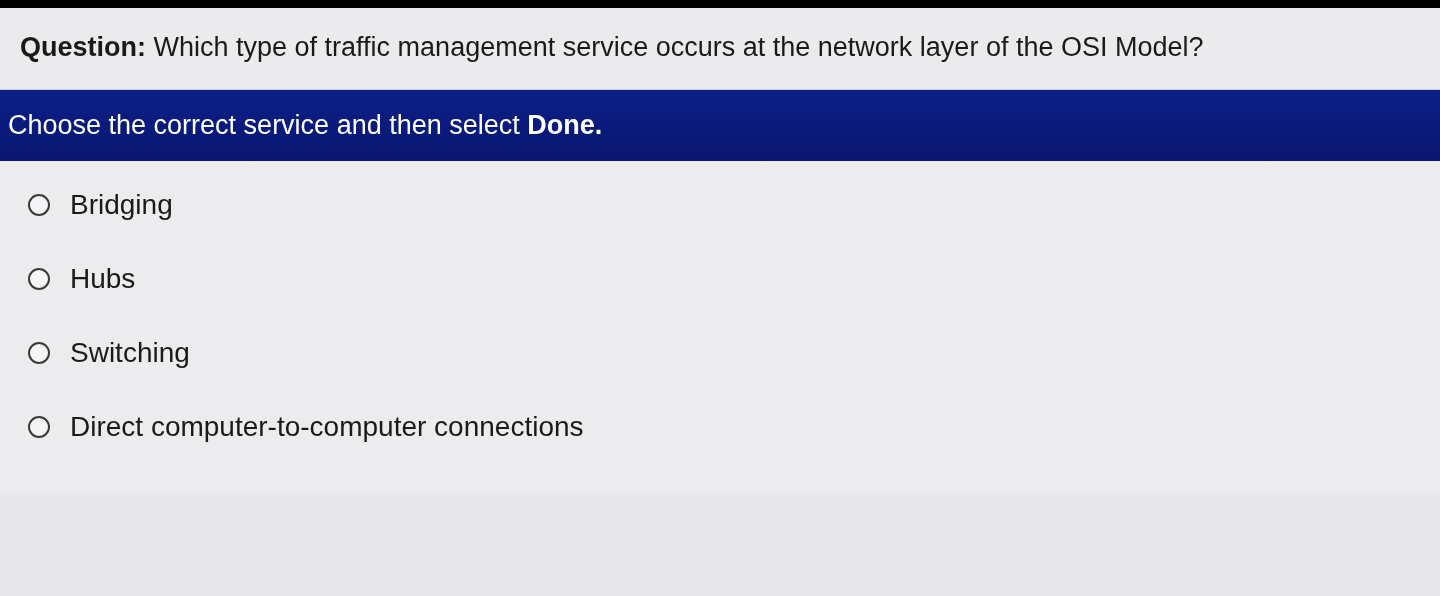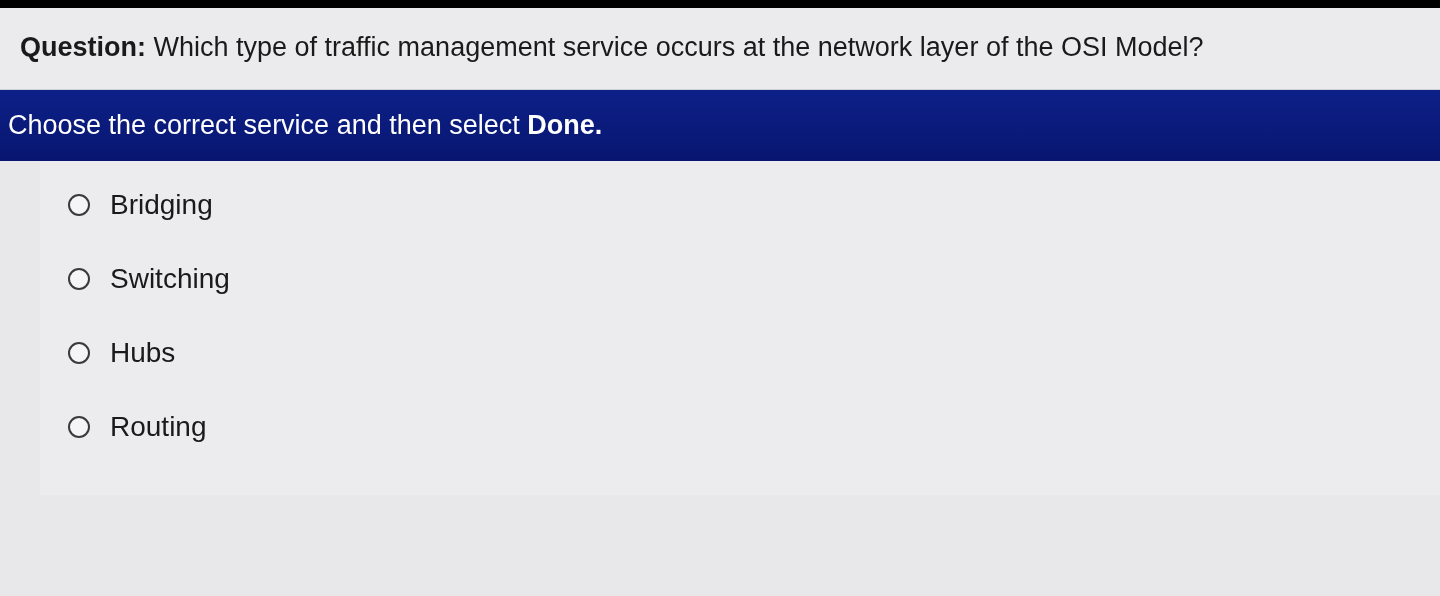--- a/index.html
+++ b/index.html
@@ -39,21 +39,20 @@
       padding: 20px 10px 20px 8px;
       font-size: 27px;
     }
     .instruction-bold {
       font-weight: bold;
       text-align: right;
     }
     .options-area {
       background: #ececee;
       padding: 28px 20px 10px 28px;
-      margin-left: 40px;
     }
     .option-row {
       display: flex;
       align-items: center;
       margin-bottom: 42px;
       cursor: pointer;
     }
     .radio-circle {
       width: 22px;
       height: 22px;
@@ -86,27 +85,27 @@
 
 <div class="options-area">
 
   <div class="option-row">
     <div class="radio-circle"></div>
     <div class="option-label">Bridging</div>
   </div>
 
   <div class="option-row">
     <div class="radio-circle"></div>
+    <div class="option-label">Hubs</div>
+  </div>
+
+  <div class="option-row">
+    <div class="radio-circle"></div>
     <div class="option-label">Switching</div>
   </div>
 
   <div class="option-row">
     <div class="radio-circle"></div>
-    <div class="option-label">Hubs</div>
+    <div class="option-label">Direct computer-to-computer connections</div>
   </div>
 
-
-  <div class="option-row">
-    <div class="radio-circle"></div>
-    <div class="option-label">Routing</div>
-  </div>
 
 </div>
 
 </body></html>

